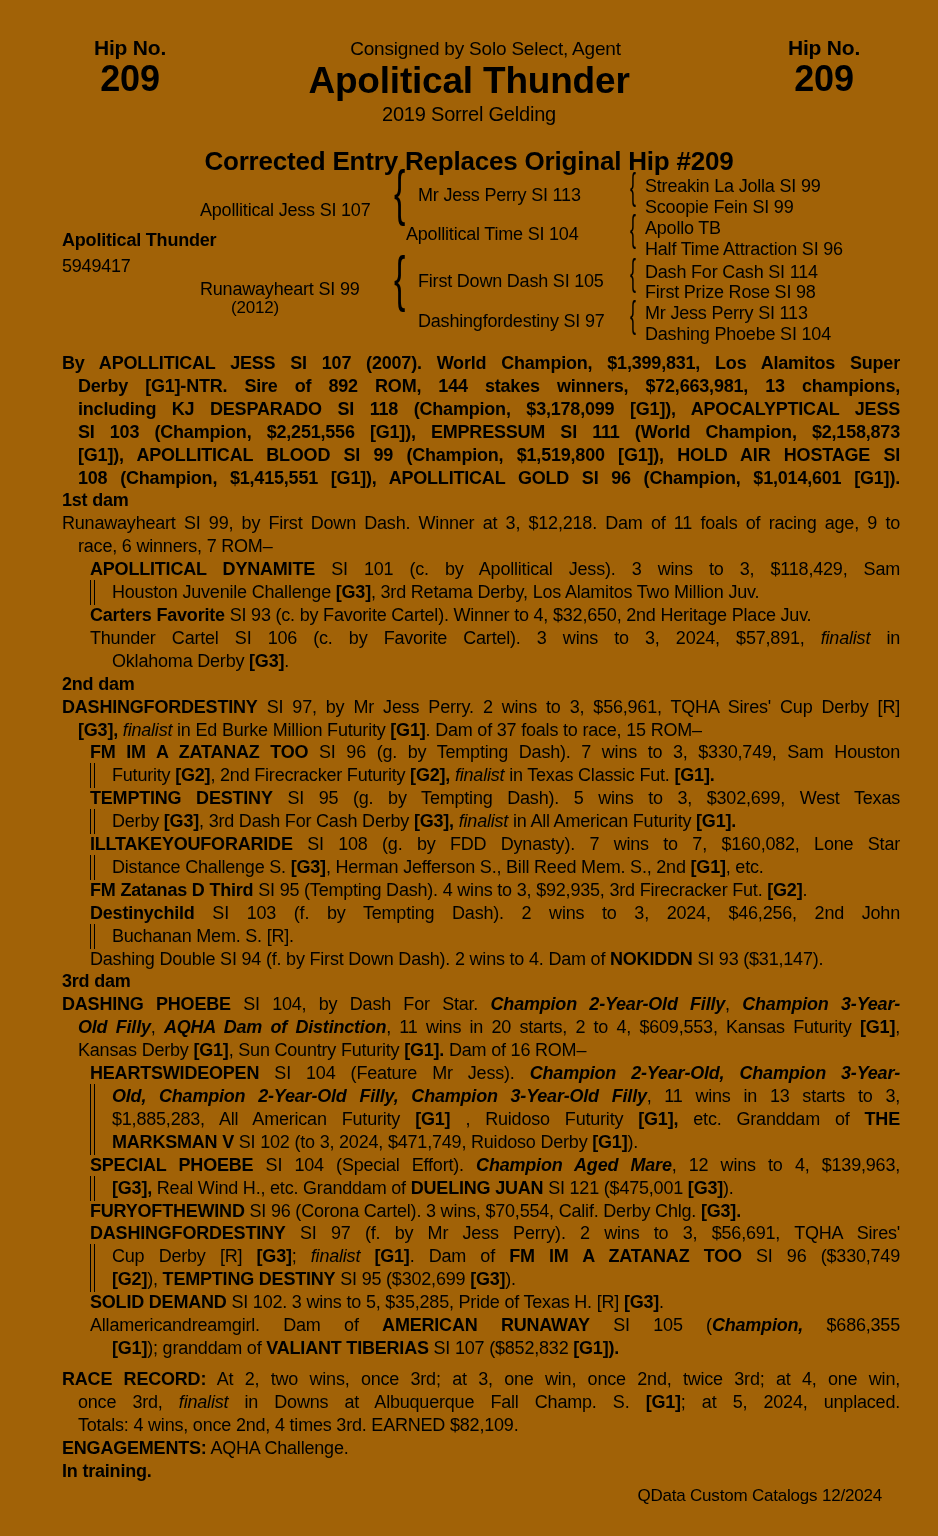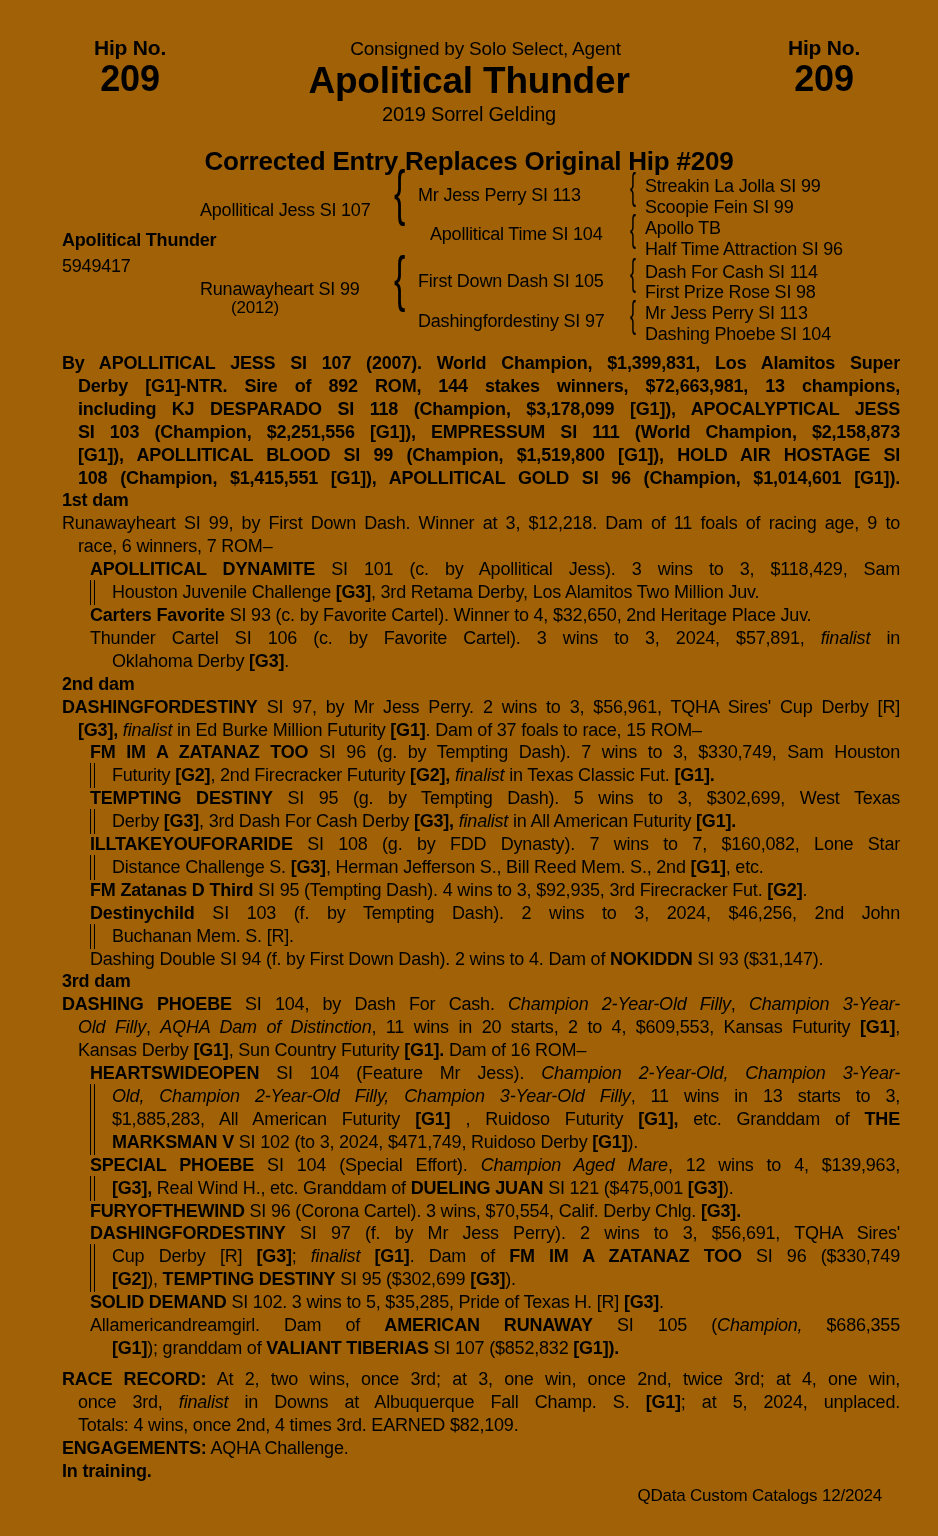--- a/index.html
+++ b/index.html
@@ -22,21 +22,21 @@
   .notice    { font-size:26px; font-weight:bold; line-height:28px; margin-top:21px; }
   
   .pedigree { position:absolute; top:172px; left:0; width:938px; height:182px; font-size:18px; }
   .pedigree span, .pedigree div { position:absolute; white-space:nowrap; line-height:20px; }
   .ped-name { left:62px; top:58px; font-weight:bold; }
   .ped-reg  { left:62px; top:84px; }
   .g1-sire  { left:200px; top:28px; }
   .g1-dam   { left:200px; top:107px; }
   .g1-dam-year { left:195px; top:126px; width:120px; text-align:center; font-size:17px; }
   .g2-0 { left:418px; top:13px; }
-  .g2-1 { left:430px; top:52px; }
+  .g2-1 { left:406px; top:52px; }
   .g2-2 { left:418px; top:99px; }
   .g2-3 { left:418px; top:139px; }
   .g3-0 { left:645px; top:4px;text-align:center; }
   .g3-1 { left:645px; top:25px; }
   .g3-2 { left:645px; top:46px; }
   .g3-3 { left:645px; top:67px; }
   .g3-4 { left:645px; top:90px; }
   .g3-5 { left:645px; top:110px; }
   .g3-6 { left:645px; top:131px; }
   .g3-7 { left:645px; top:152px; }
@@ -55,21 +55,21 @@
   .line { position:relative; line-height:22.9px; white-space:nowrap; }
   .line.j { white-space:normal; text-align:justify; text-align-last:justify; }
   .line.gap { margin-top:8px; }
   .i0 { padding-left:0; }
   .i1 { padding-left:16px; }
   .i2 { padding-left:28px; }
   .i3 { padding-left:50px; }
   .s-r { font-weight:normal; font-style:normal; }
   .s-b { font-weight:bold; }
   .s-i { font-style:italic; }
-  .s-bi{ font-weight:normal; font-style:italic;margin-top:45px; }
+  .s-bi{ font-weight:bold; font-style:italic;margin-top:45px; }
   .mk { position:absolute; left:28px; top:-1px; bottom:-1px; width:5px;
         border-left:1.6px solid #000; border-right:1.6px solid #000; }
   
   .footer { position:absolute; top:1486px; right:56px; font-size:17px; }
 </style>
 </head>
 <body>
 
 <div class="page">
 
@@ -136,21 +136,21 @@
       <div class="line i3"><span class="mk"></span><span class="s-r">Futurity </span><span class="s-b">[G2]</span><span class="s-r">, 2nd Firecracker Futurity </span><span class="s-b">[G2],</span><span class="s-r"> </span><span class="s-i">finalist</span><span class="s-r"> in Texas Classic Fut. </span><span class="s-b">[G1].</span></div>
       <div class="line i2 j"><span class="s-b">TEMPTING DESTINY</span><span class="s-r"> SI 95 (g. by Tempting Dash). 5 wins to 3, $302,699, West Texas</span></div>
       <div class="line i3"><span class="mk"></span><span class="s-r">Derby </span><span class="s-b">[G3]</span><span class="s-r">, 3rd Dash For Cash Derby </span><span class="s-b">[G3],</span><span class="s-r"> </span><span class="s-i">finalist</span><span class="s-r"> in All American Futurity </span><span class="s-b">[G1].</span></div>
       <div class="line i2 j"><span class="s-b">ILLTAKEYOUFORARIDE</span><span class="s-r"> SI 108 (g. by FDD Dynasty). 7 wins to 7, $160,082, Lone Star</span></div>
       <div class="line i3"><span class="mk"></span><span class="s-r">Distance Challenge S. </span><span class="s-b">[G3]</span><span class="s-r">, Herman Jefferson S., Bill Reed Mem. S., 2nd </span><span class="s-b">[G1]</span><span class="s-r">, etc.</span></div>
       <div class="line i2"><span class="s-b">FM Zatanas D Third</span><span class="s-r"> SI 95 (Tempting Dash). 4 wins to 3, $92,935, 3rd Firecracker Fut. </span><span class="s-b">[G2]</span><span class="s-r">.</span></div>
       <div class="line i2 j"><span class="s-b">Destinychild</span><span class="s-r"> SI 103 (f. by Tempting Dash). 2 wins to 3, 2024, $46,256, 2nd John</span></div>
       <div class="line i3"><span class="mk"></span><span class="s-r">Buchanan Mem. S. [R].</span></div>
       <div class="line i2"><span class="s-r">Dashing Double SI 94 (f. by First Down Dash). 2 wins to 4. Dam of </span><span class="s-b">NOKIDDN</span><span class="s-r"> SI 93 ($31,147).</span></div>
       <div class="line i0"><span class="s-b">3rd dam</span></div>
-      <div class="line i0 j"><span class="s-b">DASHING PHOEBE</span><span class="s-r"> SI 104, by Dash For Cash. </span><span class="s-bi">Champion 2-Year-Old Filly</span><span class="s-r">, </span><span class="s-bi">Champion 3-Year-</span></div>
+      <div class="line i0 j"><span class="s-b">DASHING PHOEBE</span><span class="s-r"> SI 104, by Dash For Star. </span><span class="s-bi">Champion 2-Year-Old Filly</span><span class="s-r">, </span><span class="s-bi">Champion 3-Year-</span></div>
       <div class="line i1 j"><span class="s-bi">Old Filly</span><span class="s-r">, </span><span class="s-bi">AQHA Dam of Distinction</span><span class="s-r">, 11 wins in 20 starts, 2 to 4, $609,553, Kansas Futurity </span><span class="s-b">[G1]</span><span class="s-r">,</span></div>
       <div class="line i1"><span class="s-r">Kansas Derby </span><span class="s-b">[G1]</span><span class="s-r">, Sun Country Futurity </span><span class="s-b">[G1].</span><span class="s-r"> Dam of 16 ROM–</span></div>
       <div class="line i2 j"><span class="s-b">HEARTSWIDEOPEN</span><span class="s-r"> SI 104 (Feature Mr Jess). </span><span class="s-bi">Champion 2-Year-Old, Champion 3-Year-</span></div>
       <div class="line i3 j"><span class="mk"></span><span class="s-bi">Old, Champion 2-Year-Old Filly, Champion 3-Year-Old Filly</span><span class="s-r">, 11 wins in 13 starts to 3,</span></div>
       <div class="line i3 j"><span class="mk"></span><span class="s-r">$1,885,283, All American Futurity </span><span class="s-b">[G1]</span><span class="s-r"> , Ruidoso Futurity </span><span class="s-b">[G1],</span><span class="s-r"> etc. Granddam of </span><span class="s-b">THE</span></div>
       <div class="line i3"><span class="mk"></span><span class="s-b">MARKSMAN V</span><span class="s-r"> SI 102 (to 3, 2024, $471,749, Ruidoso Derby </span><span class="s-b">[G1]</span><span class="s-r">).</span></div>
       <div class="line i2 j"><span class="s-b">SPECIAL PHOEBE</span><span class="s-r"> SI 104 (Special Effort). </span><span class="s-bi">Champion Aged Mare</span><span class="s-r">, 12 wins to 4, $139,963,</span></div>
       <div class="line i3"><span class="mk"></span><span class="s-b">[G3],</span><span class="s-r"> Real Wind H., etc. Granddam of </span><span class="s-b">DUELING JUAN</span><span class="s-r"> SI 121 ($475,001 </span><span class="s-b">[G3]</span><span class="s-r">).</span></div>
       <div class="line i2"><span class="s-b">FURYOFTHEWIND</span><span class="s-r"> SI 96 (Corona Cartel). 3 wins, $70,554, Calif. Derby Chlg. </span><span class="s-b">[G3].</span></div>
       <div class="line i2 j"><span class="s-b">DASHINGFORDESTINY</span><span class="s-r"> SI 97 (f. by Mr Jess Perry). 2 wins to 3, $56,691, TQHA Sires'</span></div>

